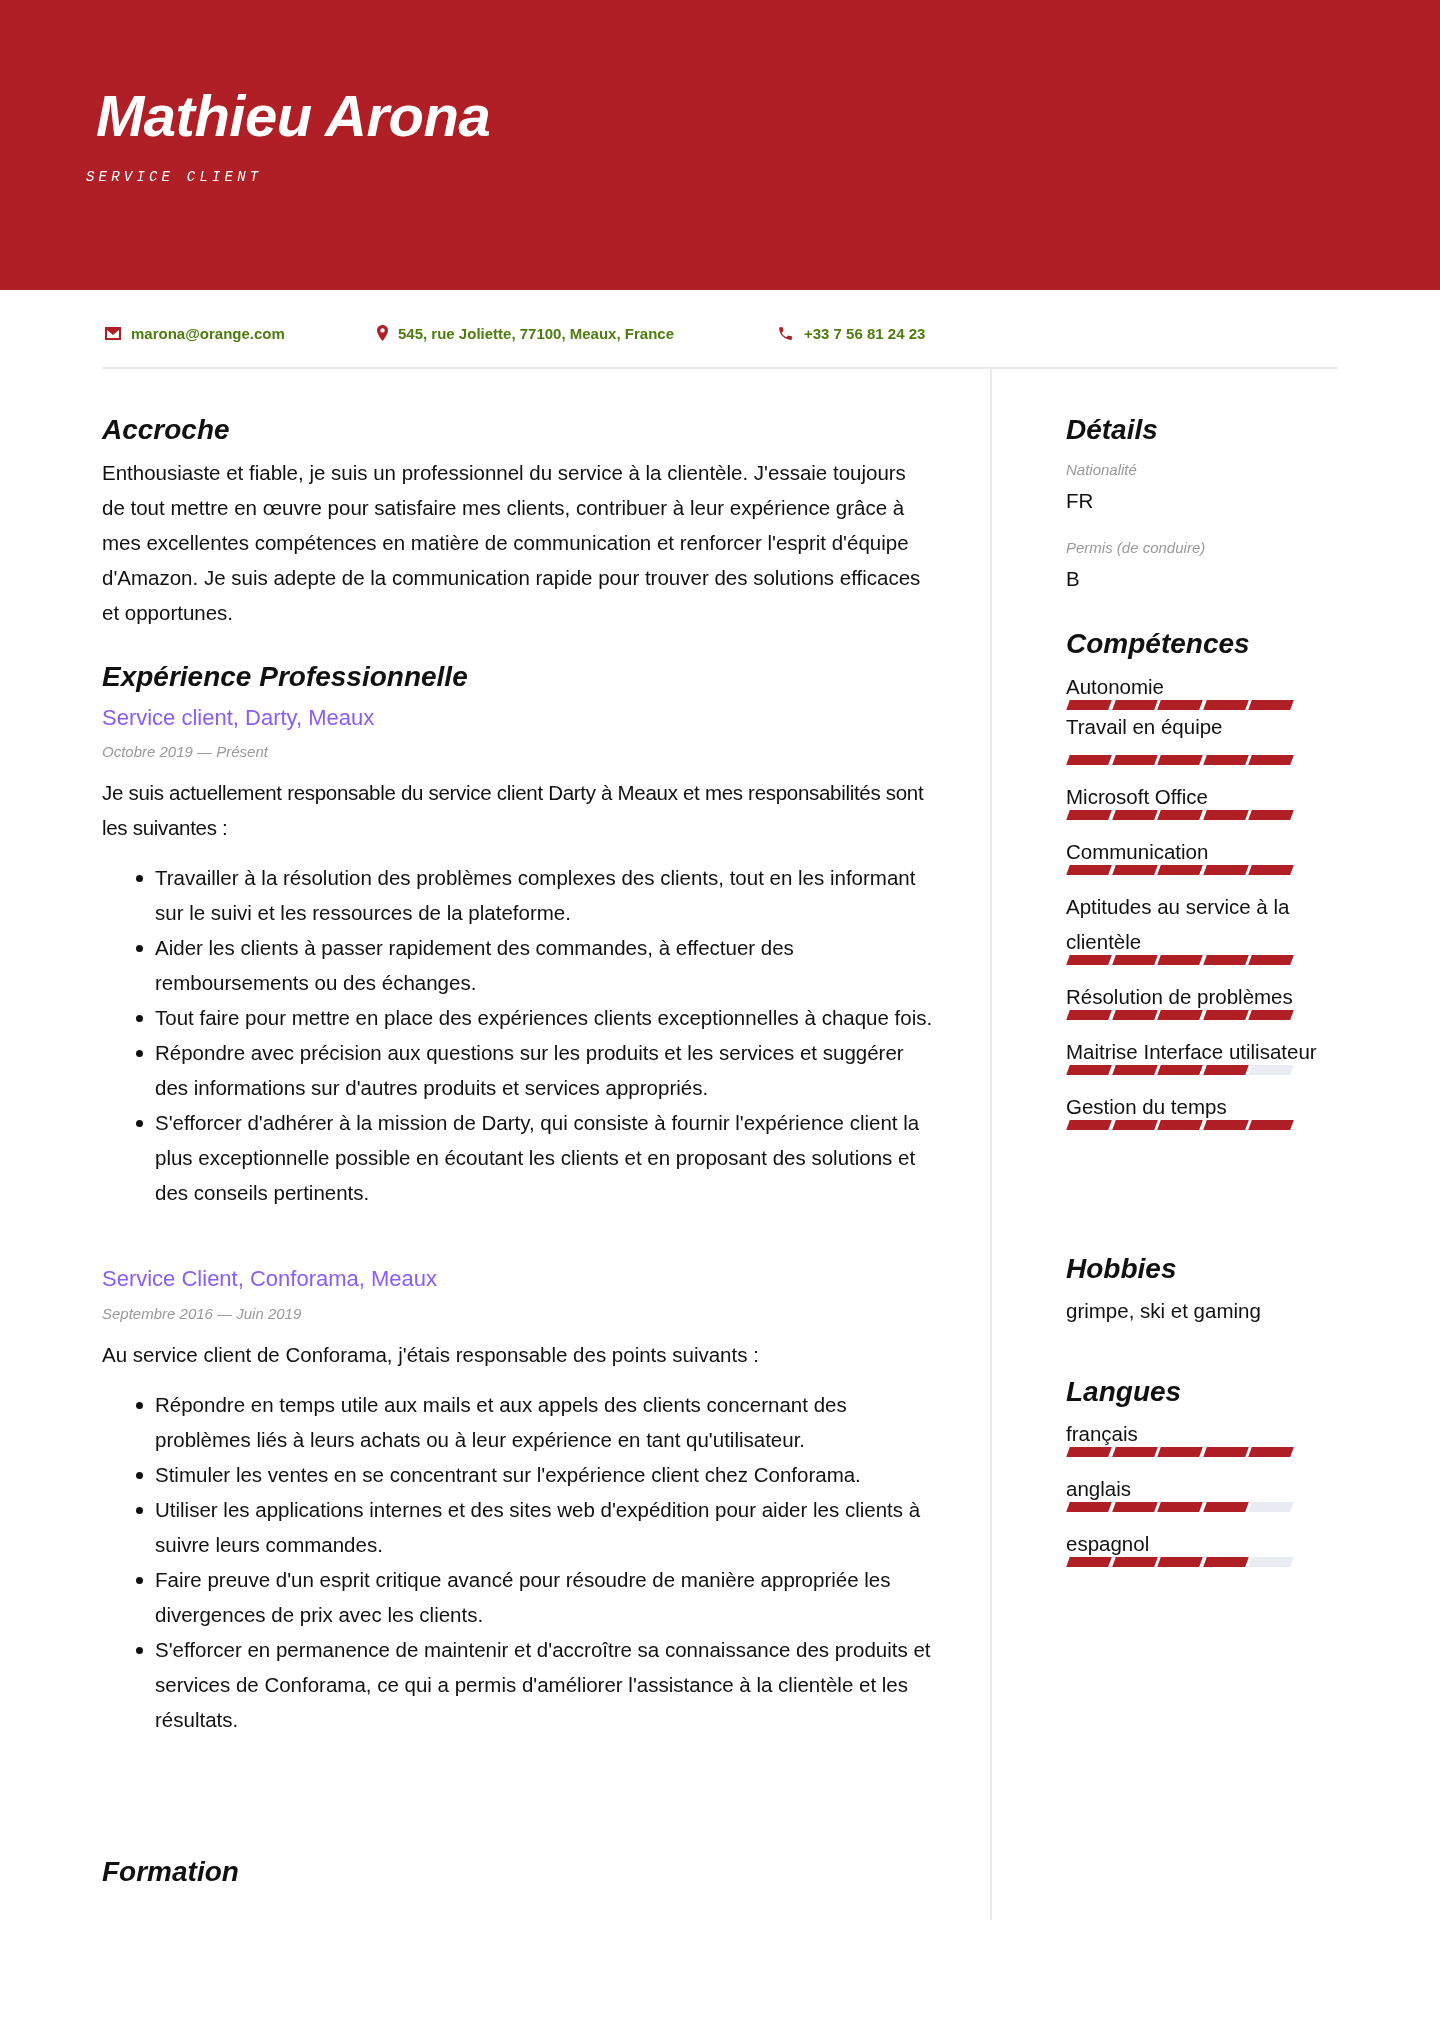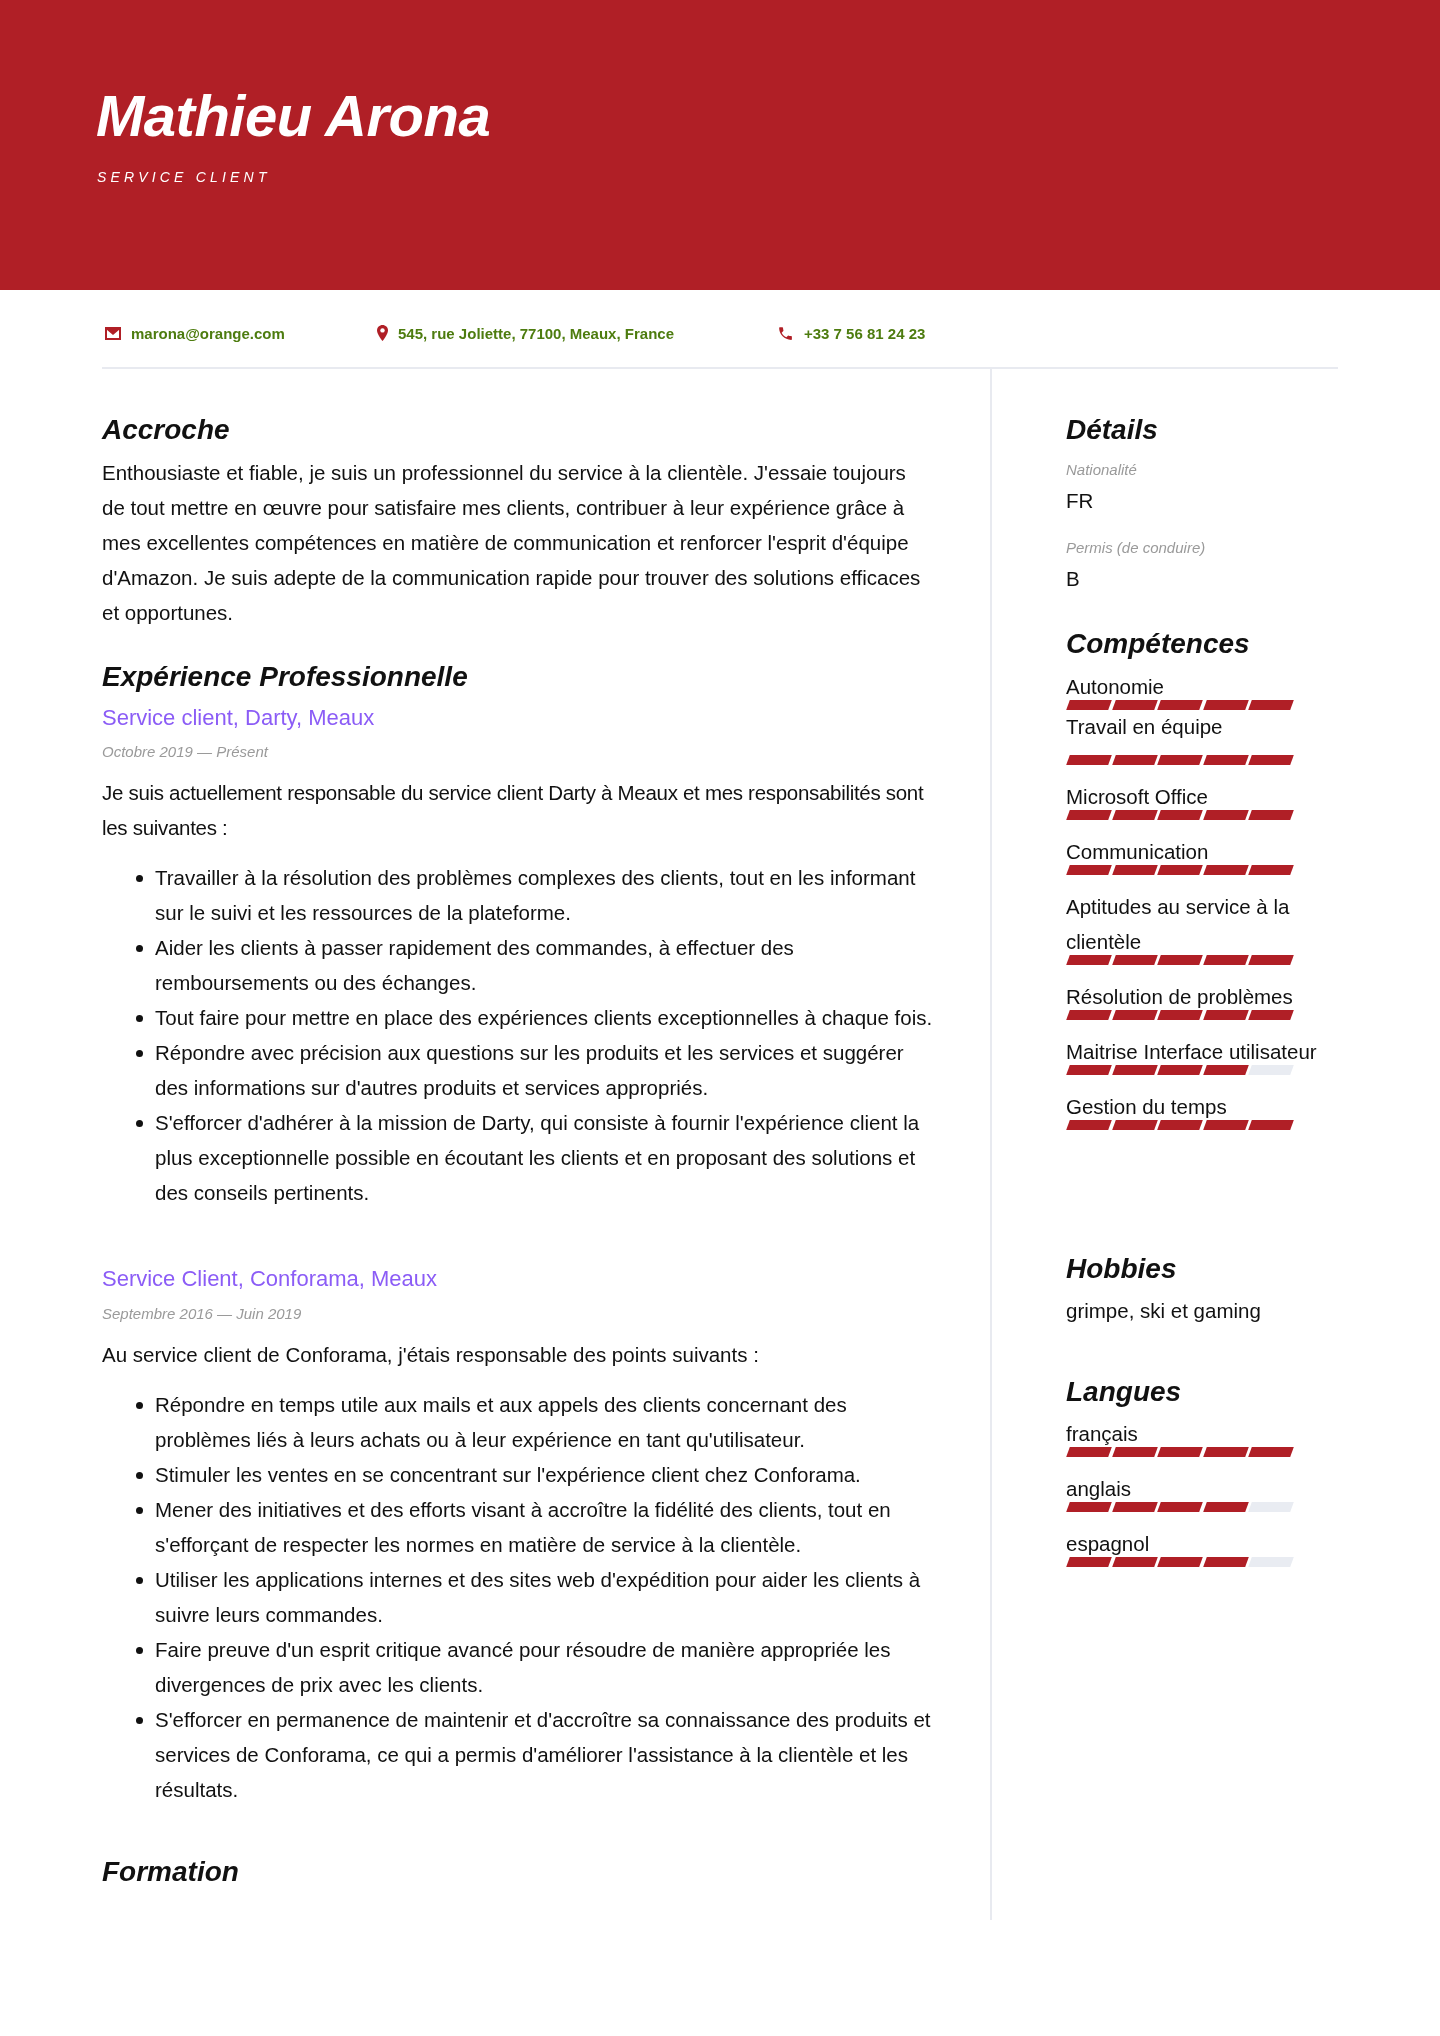--- a/index.html
+++ b/index.html
@@ -1,21 +1,21 @@
 <!DOCTYPE html>
 <html><head>
 <meta charset="utf-8">
 <style>
   * { box-sizing: border-box; margin: 0; padding: 0; }
   html, body { width: 1440px; height: 2036px; background: #ffffff; overflow: hidden; }
   body { position: relative; font-family: "Liberation Sans", sans-serif; color: #111111; }
 
   .header { position: absolute; left: 0; top: 0; width: 1440px; height: 290px; background: #B01F26; }
   .name { position: absolute; left: 96px; top: 80px; font-size: 58px; font-weight: bold; font-style: italic; color: #ffffff; letter-spacing: -0.5px; line-height: 72px; white-space: nowrap; }
-  .jobtitle { position: absolute; left: 97px; top: 168px; font-size: 14px; letter-spacing: 4.2px; color: #ffffff; font-style: italic; line-height: 18px; }
+  .jobtitle { position: absolute; left: 86px; top: 168px; font-size: 14px; letter-spacing: 4.2px; color: #ffffff; font-style: italic; line-height: 18px; font-family: Liberation Mono, monospace; }
 
   .contact { position: absolute; top: 322px; height: 22px; display: flex; align-items: center; font-size: 15px; color: #4d7c0f; white-space: nowrap; font-weight: bold; }
   .contact svg { margin-right: 10px; }
   .c-email { left: 105px; }
   .c-addr { left: 377px; }
   .c-phone { left: 777px; }
 
   .hdivider { position: absolute; left: 102px; top: 367px; width: 1236px; height: 2px; background: #E8EAF0; }
   .vdivider { position: absolute; left: 990px; top: 369px; width: 2px; height: 1551px; background: #E8EAF0; }
 
@@ -84,21 +84,20 @@
   <li>Répondre avec précision aux questions sur les produits et les services et suggérer des informations sur d'autres produits et services appropriés.</li>
   <li>S'efforcer d'adhérer à la mission de Darty, qui consiste à fournir l'expérience client la plus exceptionnelle possible en écoutant les clients et en proposant des solutions et des conseils pertinents.</li>
 </ul>
 
 <div class="jobhead" style="top:1265px;">Service Client, Conforama, Meaux</div>
 <div class="dates" style="top:1304px;">Septembre 2016 — Juin 2019</div>
 <div class="para" style="top:1337px;">Au service client de Conforama, j'étais responsable des points suivants :</div>
 <ul class="bullets" style="top:1387px;">
   <li>Répondre en temps utile aux mails et aux appels des clients concernant des problèmes liés à leurs achats ou à leur expérience en tant qu'utilisateur.</li>
   <li>Stimuler les ventes en se concentrant sur l'expérience client chez Conforama.</li>
-  <li>Mener des initiatives et des efforts visant à accroître la fidélité des clients, tout en s'efforçant de respecter les normes en matière de service à la clientèle.</li>
   <li>Utiliser les applications internes et des sites web d'expédition pour aider les clients à suivre leurs commandes.</li>
   <li>Faire preuve d'un esprit critique avancé pour résoudre de manière appropriée les divergences de prix avec les clients.</li>
   <li>S'efforcer en permanence de maintenir et d'accroître sa connaissance des produits et services de Conforama, ce qui a permis d'améliorer l'assistance à la clientèle et les résultats.</li>
 </ul>
 
 <div class="h2" style="left:102px; top:1855px;">Formation</div>
 
 <div class="h2" style="left:1066px; top:413px;">Détails</div>
 <div class="side-label" style="top:460px;">Nationalité</div>
 <div class="side-val" style="top:487px;">FR</div>

